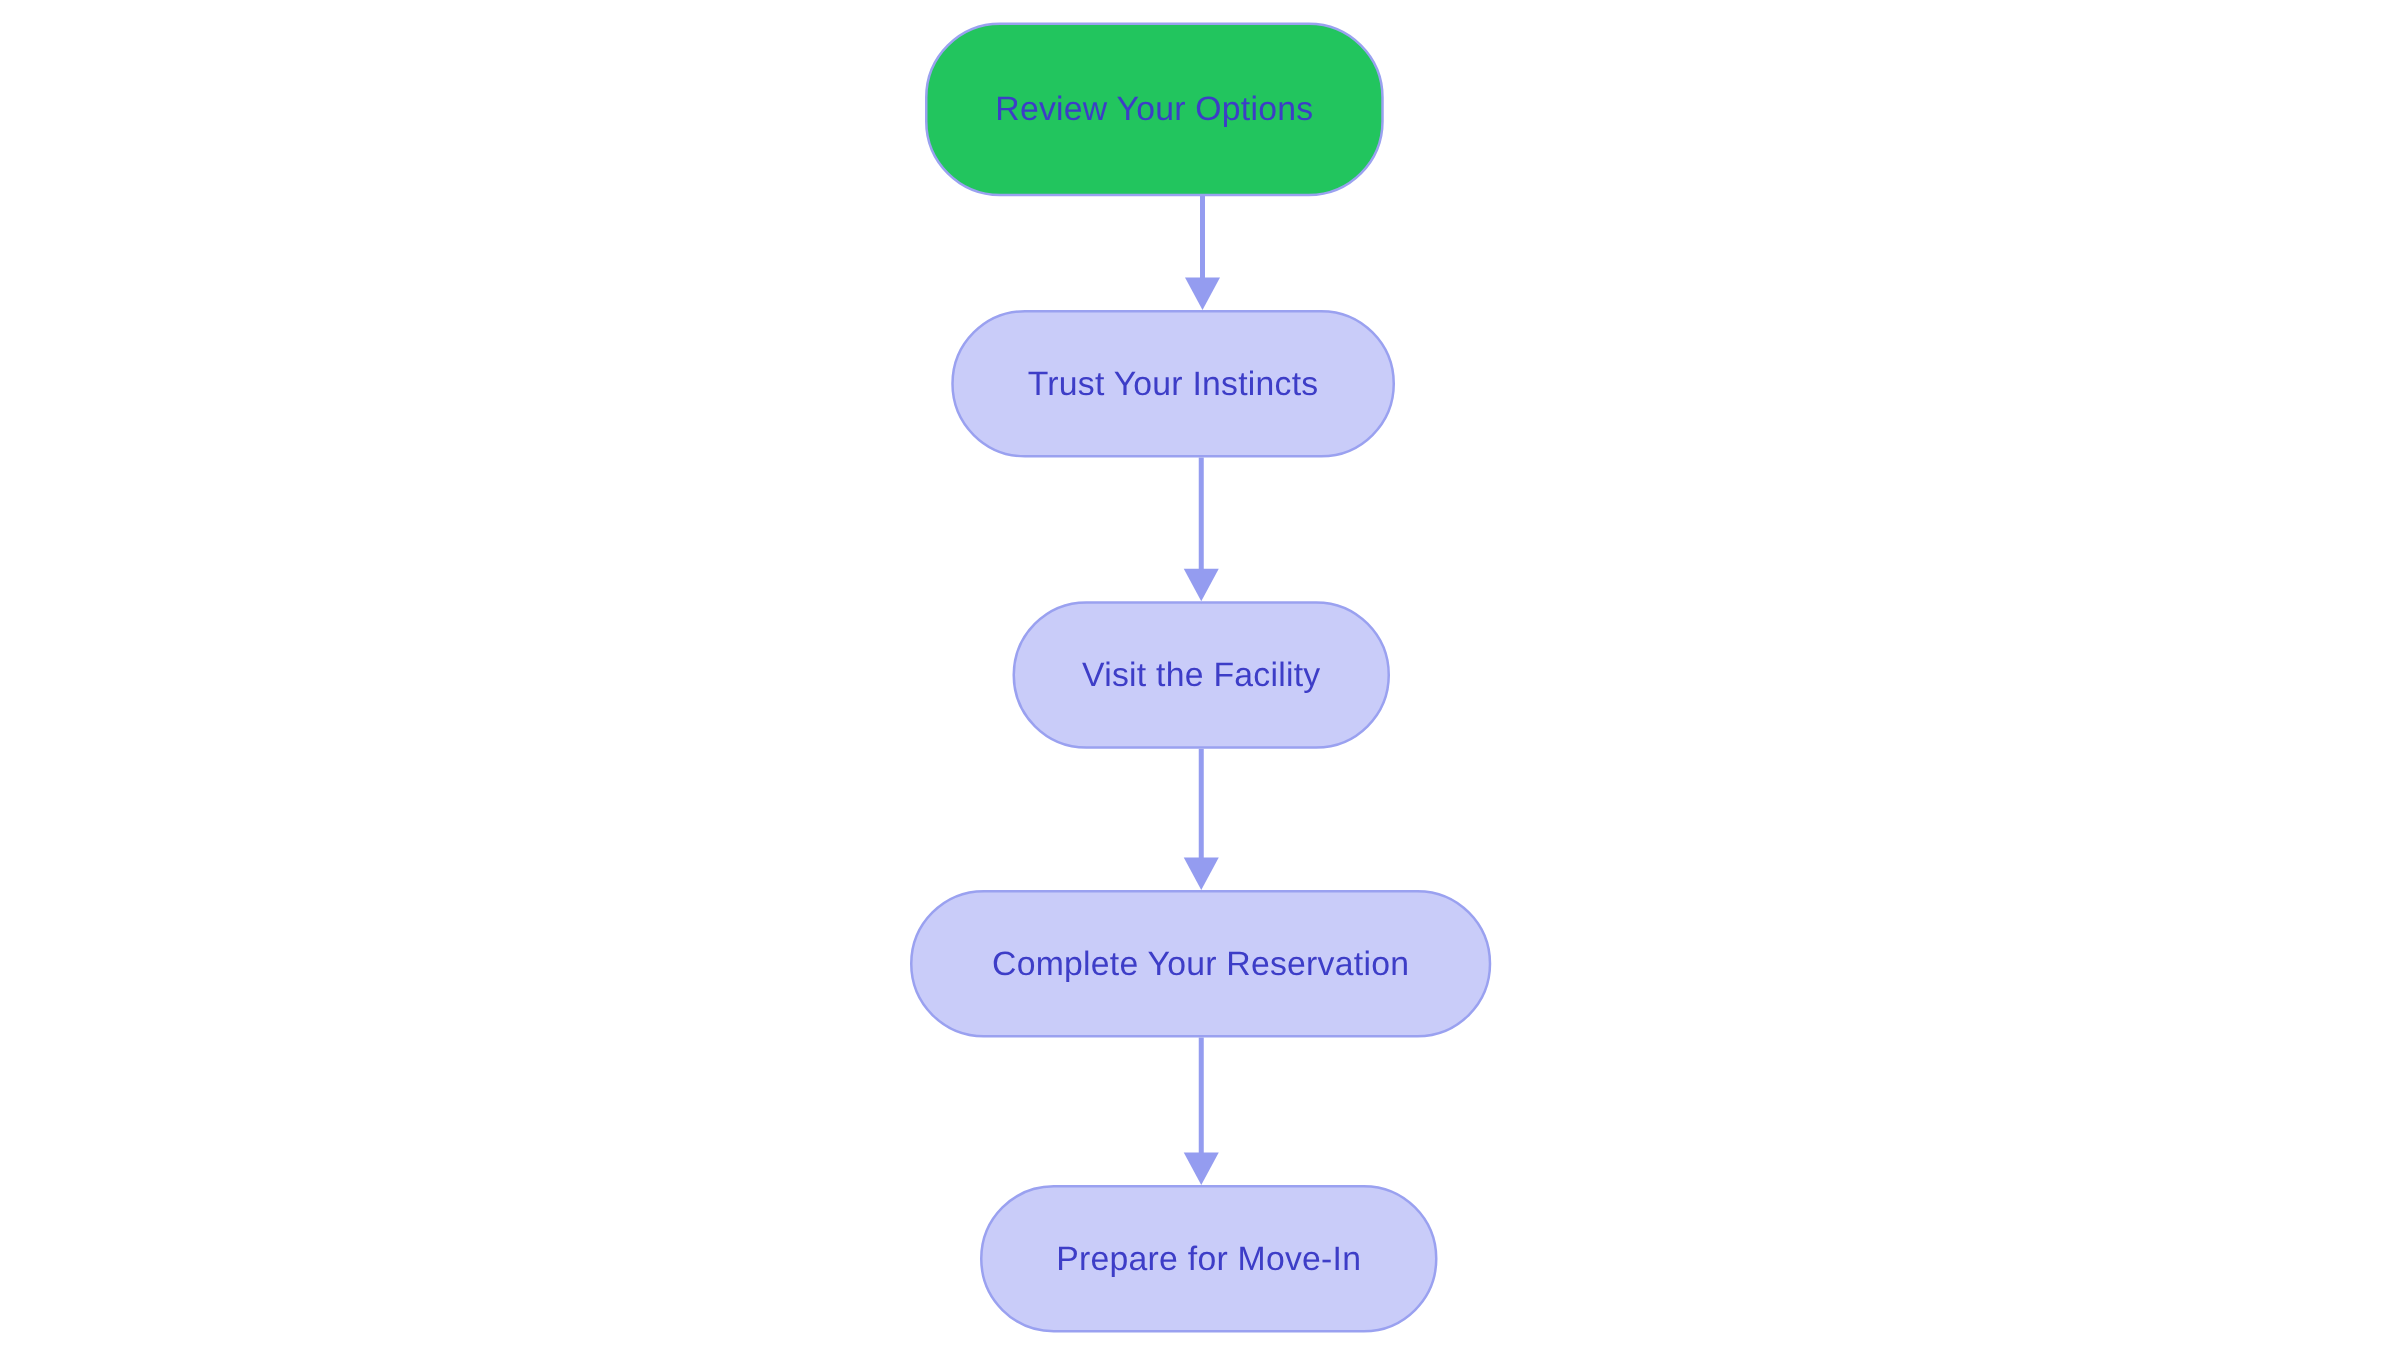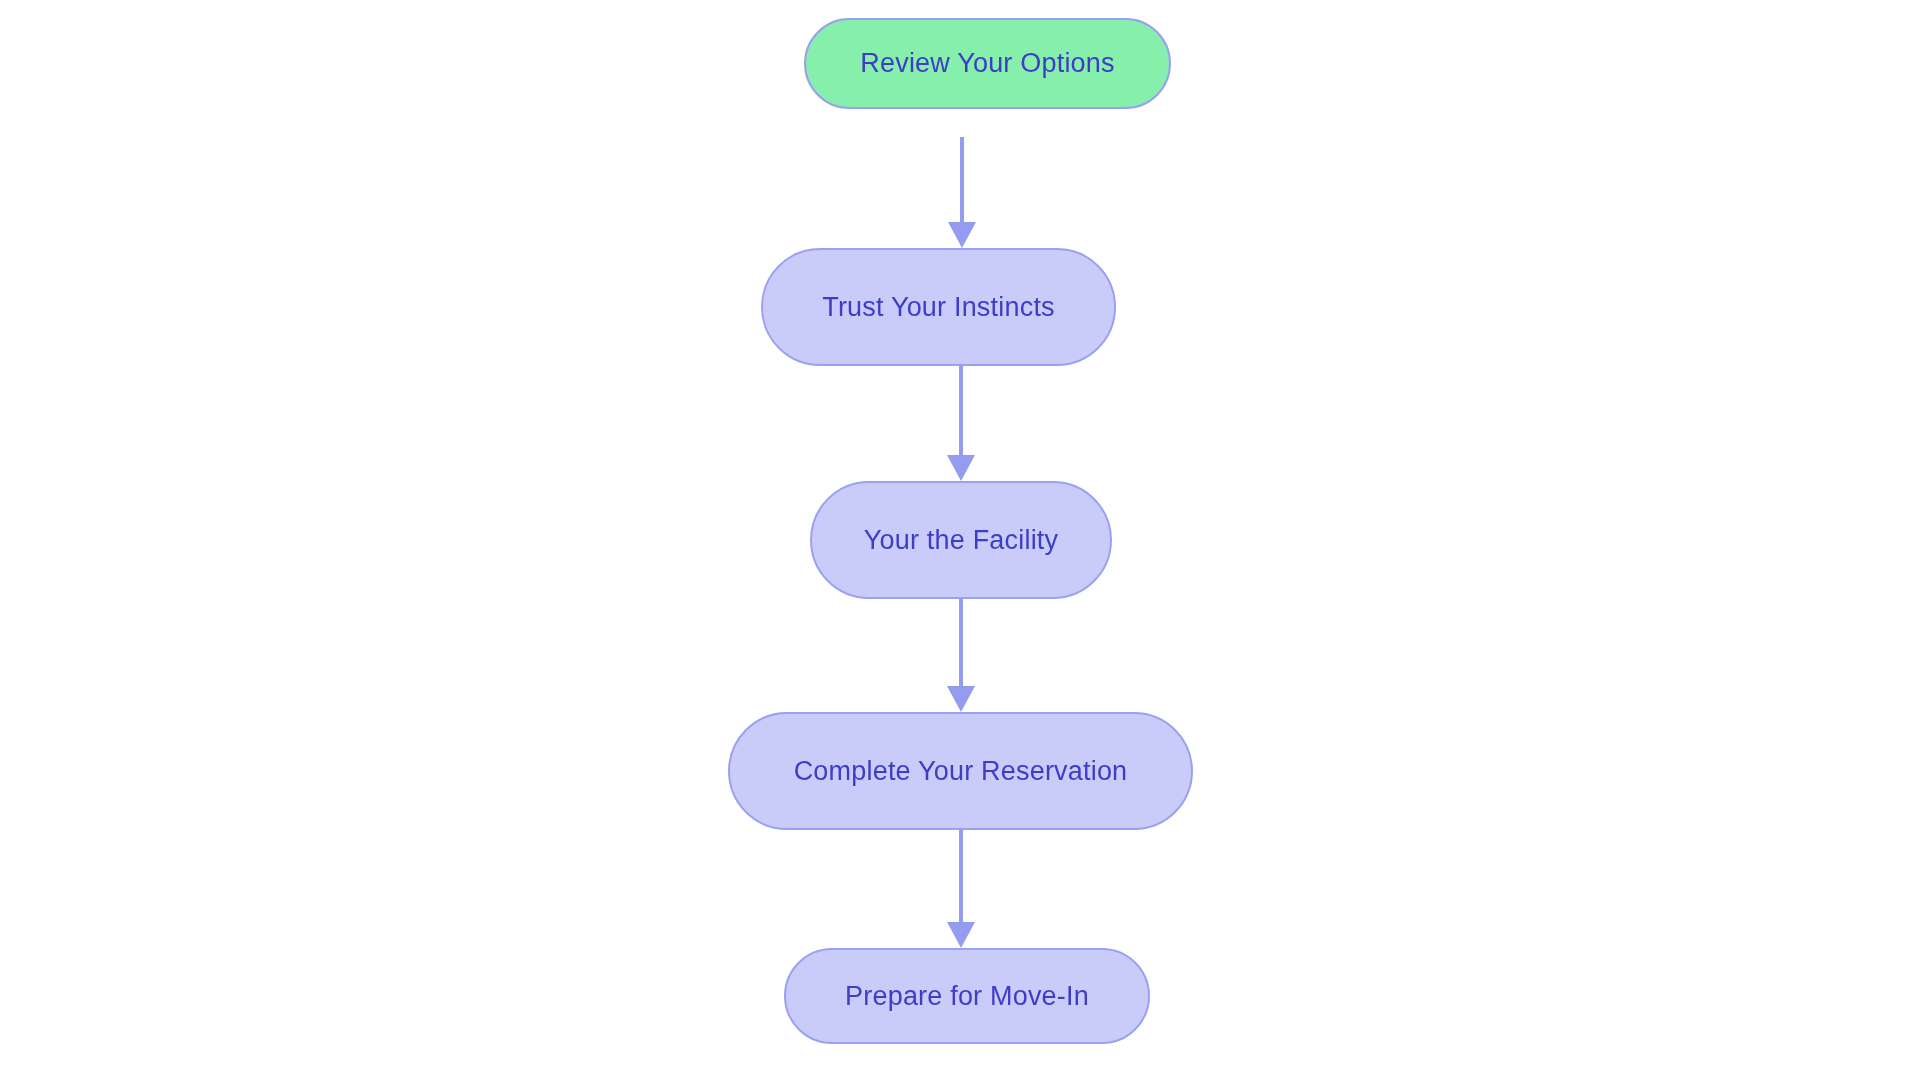--- a/index.html
+++ b/index.html
@@ -47,28 +47,28 @@
 
 <div class="canvas" id="canvas" style="background: rgb(255, 255, 255);">
     <div class="arrow-line" style="left: 959.5px; top: 137px; height: 89px; background: rgb(148, 156, 240);"></div>
     <div class="arrow-head" style="left: 947.5px; top: 222px; border-left-width: 14px; border-right-width: 14px; border-top: 26px solid rgb(148, 156, 240);"></div>
     <div class="arrow-line" style="left: 958.5px; top: 366px; height: 93px; background: rgb(148, 156, 240);"></div>
     <div class="arrow-head" style="left: 946.5px; top: 455px; border-left-width: 14px; border-right-width: 14px; border-top: 26px solid rgb(148, 156, 240);"></div>
     <div class="arrow-line" style="left: 959px; top: 599px; height: 91px; background: rgb(148, 156, 240);"></div>
     <div class="arrow-head" style="left: 947px; top: 686px; border-left-width: 14px; border-right-width: 14px; border-top: 26px solid rgb(148, 156, 240);"></div>
     <div class="arrow-line" style="left: 958.5px; top: 830px; height: 96px; background: rgb(148, 156, 240);"></div>
     <div class="arrow-head" style="left: 946.5px; top: 922px; border-left-width: 14px; border-right-width: 14px; border-top: 26px solid rgb(148, 156, 240);"></div>
-    <div class="flow-node" style="left: 804px; top: 18px; width: 367px; height: 91px; background: #86efac; border-color: rgb(154, 161, 240); color: rgb(61, 61, 199);">
+    <div class="flow-node" style="left: 740px; top: 18px; width: 367px; height: 139px; background: #22c55e; border-color: rgb(154, 161, 240); color: rgb(61, 61, 199);">
       <span>Review Your Options</span>
     </div>
     <div class="flow-node" style="left: 761px; top: 248px; width: 355px; height: 118px; background: rgb(201, 204, 249); border-color: rgb(154, 161, 240); color: rgb(61, 61, 199);">
       <span>Trust Your Instincts</span>
     </div>
     <div class="flow-node" style="left: 810px; top: 481px; width: 302px; height: 118px; background: rgb(201, 204, 249); border-color: rgb(154, 161, 240); color: rgb(61, 61, 199);">
-      <span>Your the Facility</span>
+      <span>Visit the Facility</span>
     </div>
     <div class="flow-node" style="left: 728px; top: 712px; width: 465px; height: 118px; background: rgb(201, 204, 249); border-color: rgb(154, 161, 240); color: rgb(61, 61, 199); text-align: right;">
       <span>Complete Your Reservation</span>
     </div>
-    <div class="flow-node" style="left: 784px; top: 948px; width: 366px; height: 96px; background: rgb(201, 204, 249); border-color: rgb(154, 161, 240); color: rgb(61, 61, 199);">
+    <div class="flow-node" style="left: 784px; top: 948px; width: 366px; height: 118px; background: rgb(201, 204, 249); border-color: rgb(154, 161, 240); color: rgb(61, 61, 199);">
       <span>Prepare for Move-In</span>
     </div>
   </div>
 
 </body></html>

